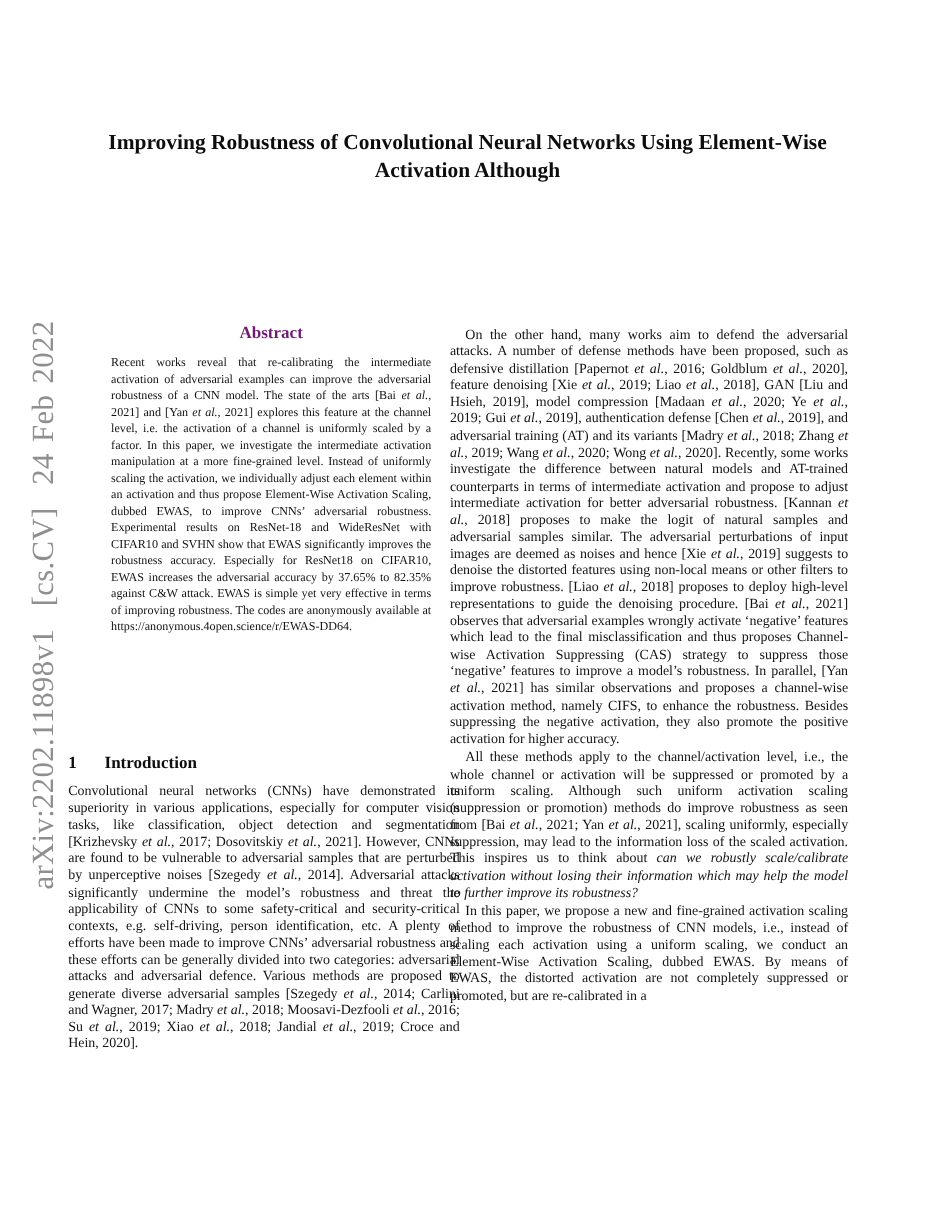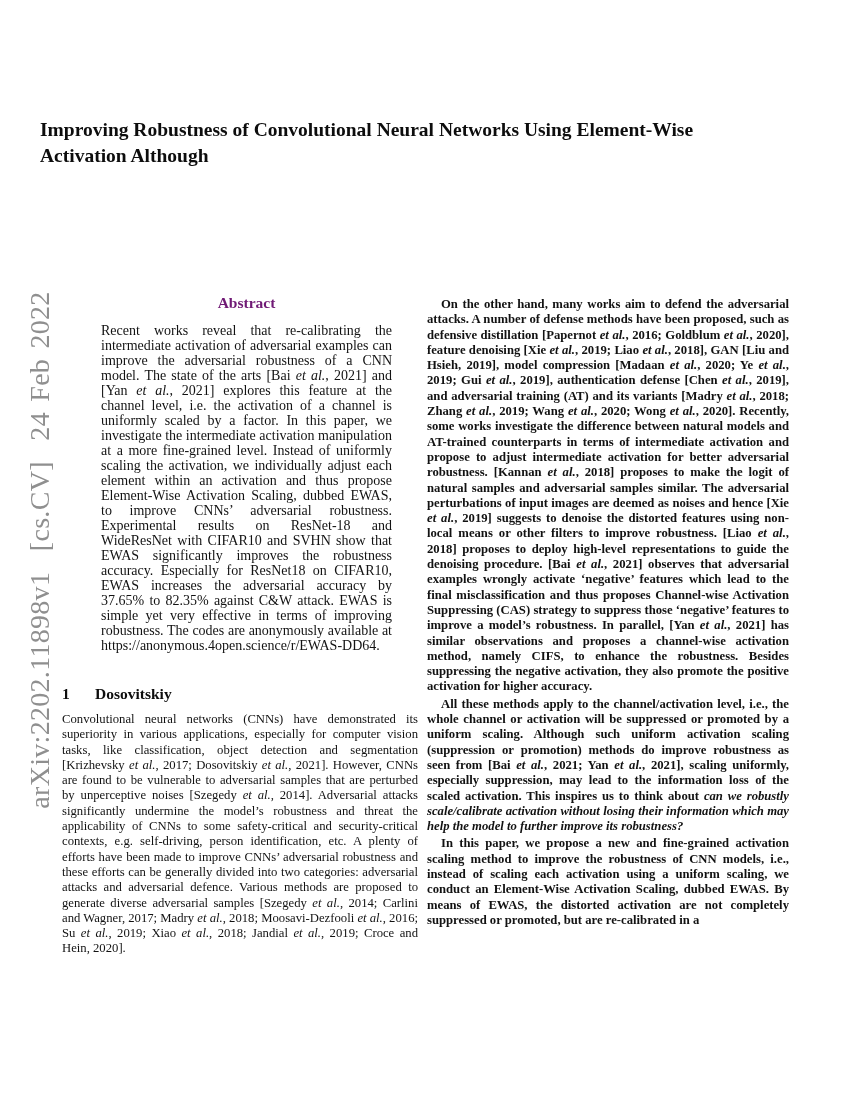--- a/index.html
+++ b/index.html
@@ -22,65 +22,65 @@
     font-size: 28px;
     color: #8f8f8f;
     letter-spacing: 0.3px;
     word-spacing: 3px;
   }
   .title {
     position: absolute;
     top: 117px;
     left: 40px;
     right: 40px;
+    text-align: center;
     font-size: 19.5px;
     font-weight: bold;
     line-height: 26px;
     color: #0d0d0d;
   }
   .abstract-block {
     position: absolute;
     left: 62px;
     top: 294px;
     width: 356px;
   }
   .abstract-inner { padding: 0 26px 0 39px; }
   .abstract-heading {
     text-align: center;
     font-size: 15.5px;
     font-weight: bold;
     margin-bottom: 11px;
     color: #701a75;
   }
   .abstract-body {
-    font-size: 14px;
+    font-size: 11px;
     line-height: 15px;
     text-align: justify;
     text-justify: inter-word;
     hyphens: auto;
   }
   .intro-block {
     position: absolute;
     left: 62px;
     top: 685px;
     width: 356px;
   }
   .section-heading {
     font-size: 15.5px;
     font-weight: bold;
     margin-bottom: 9px;
     color: #0d0d0d;
   }
   .sec-num { display: inline-block; width: 33px; }
   .col-right {
     position: absolute;
-    left: 427px;
+    left: 409px;
     top: 297px;
     width: 362px;
-    font-weight: bold;
   }
   .body-par {
     font-size: 12.7px;
     line-height: 15.3px;
     text-align: justify;
     text-justify: inter-word;
     text-indent: 14px;
     hyphens: auto;
     margin-bottom: 2px;
   }
@@ -100,21 +100,21 @@
 
   <div class="abstract-block">
     <div class="abstract-inner">
       <div class="abstract-heading">Abstract</div>
       <p class="abstract-body"><span>Recent works reveal that re-calibrating the intermediate activation of adversarial examples can improve the adversarial robustness of a CNN model. The state of the arts [Bai </span><i>et al.</i><span>, 2021] and [Yan </span><i>et al.</i><span>, 2021] explores this feature at the channel level, i.e. the activation of a channel is uniformly scaled by a factor. In this paper, we investigate the intermediate activation manipulation at a more fine-grained level. Instead of uniformly scaling the activation, we individually adjust each element within an activation and thus propose Element-Wise Activation Scaling, dubbed EWAS, to improve CNNs’ adversarial robustness. Experimental results on ResNet-18 and WideResNet with CIFAR10 and SVHN show that EWAS significantly improves the robustness accuracy. Especially for ResNet18 on CIFAR10, EWAS increases the adversarial accuracy by 37.65% to 82.35% against C&amp;W attack. EWAS is simple yet very effective in terms of improving robustness. The codes are anonymously available at </span><span>https://anonymous.4open.science/r/EWAS-DD64</span><span>.</span></p>
     </div>
   </div>
 
   <div class="intro-block">
     <div class="section-heading">
-      <span class="sec-num">1</span><span>Dosovitskiy</span>
+      <span class="sec-num">1</span><span>Introduction</span>
     </div>
     <p class="body-par noindent"><span>Convolutional neural networks (CNNs) have demonstrated its superiority in various applications, especially for computer vision tasks, like classification, object detection and segmentation [Krizhevsky </span><i>et al.</i><span>, 2017; Dosovitskiy </span><i>et al.</i><span>, 2021]. However, CNNs are found to be vulnerable to adversarial samples that are perturbed by unperceptive noises [Szegedy </span><i>et al.</i><span>, 2014]. Adversarial attacks significantly undermine the model’s robustness and threat the applicability of CNNs to some safety-critical and security-critical contexts, e.g. self-driving, person identification, etc. A plenty of efforts have been made to improve CNNs’ adversarial robustness and these efforts can be generally divided into two categories: adversarial attacks and adversarial defence. Various methods are proposed to generate diverse adversarial samples [Szegedy </span><i>et al.</i><span>, 2014; Carlini and Wagner, 2017; Madry </span><i>et al.</i><span>, 2018; Moosavi-Dezfooli </span><i>et al.</i><span>, 2016; Su </span><i>et al.</i><span>, 2019; Xiao </span><i>et al.</i><span>, 2018; Jandial </span><i>et al.</i><span>, 2019; Croce and Hein, 2020].</span></p>
   </div>
 
   <div class="col-right">
     <p class="body-par"><span>On the other hand, many works aim to defend the adversarial attacks. A number of defense methods have been proposed, such as defensive distillation [Papernot </span><i>et al.</i><span>, 2016; Goldblum </span><i>et al.</i><span>, 2020], feature denoising [Xie </span><i>et al.</i><span>, 2019; Liao </span><i>et al.</i><span>, 2018], GAN [Liu and Hsieh, 2019], model compression [Madaan </span><i>et al.</i><span>, 2020; Ye </span><i>et al.</i><span>, 2019; Gui </span><i>et al.</i><span>, 2019], authentication defense [Chen </span><i>et al.</i><span>, 2019], and adversarial training (AT) and its variants [Madry </span><i>et al.</i><span>, 2018; Zhang </span><i>et al.</i><span>, 2019; Wang </span><i>et al.</i><span>, 2020; Wong </span><i>et al.</i><span>, 2020]. Recently, some works investigate the difference between natural models and AT-trained counterparts in terms of intermediate activation and propose to adjust intermediate activation for better adversarial robustness. [Kannan </span><i>et al.</i><span>, 2018] proposes to make the logit of natural samples and adversarial samples similar. The adversarial perturbations of input images are deemed as noises and hence [Xie </span><i>et al.</i><span>, 2019] suggests to denoise the distorted features using non-local means or other filters to improve robustness. [Liao </span><i>et al.</i><span>, 2018] proposes to deploy high-level representations to guide the denoising procedure. [Bai </span><i>et al.</i><span>, 2021] observes that adversarial examples wrongly activate ‘negative’ features which lead to the final misclassification and thus proposes Channel-wise Activation Suppressing (CAS) strategy to suppress those ‘negative’ features to improve a model’s robustness. In parallel, [Yan </span><i>et al.</i><span>, 2021] has similar observations and proposes a channel-wise activation method, namely CIFS, to enhance the robustness. Besides suppressing the negative activation, they also promote the positive activation for higher accuracy.</span></p>
     <p class="body-par"><span>All these methods apply to the channel/activation level, i.e., the whole channel or activation will be suppressed or promoted by a uniform scaling. Although such uniform activation scaling (suppression or promotion) methods do improve robustness as seen from [Bai </span><i>et al.</i><span>, 2021; Yan </span><i>et al.</i><span>, 2021], scaling uniformly, especially suppression, may lead to the information loss of the scaled activation. This inspires us to think about </span><i>can we robustly scale/calibrate activation without losing their information which may help the model to further improve its robustness?</i></p>
     <p class="body-par"><span>In this paper, we propose a new and fine-grained activation scaling method to improve the robustness of CNN models, i.e., instead of scaling each activation using a uniform scaling, we conduct an Element-Wise Activation Scaling, dubbed EWAS. By means of EWAS, the distorted activation are not completely suppressed or promoted, but are re-calibrated in a</span></p>
   </div>
 

